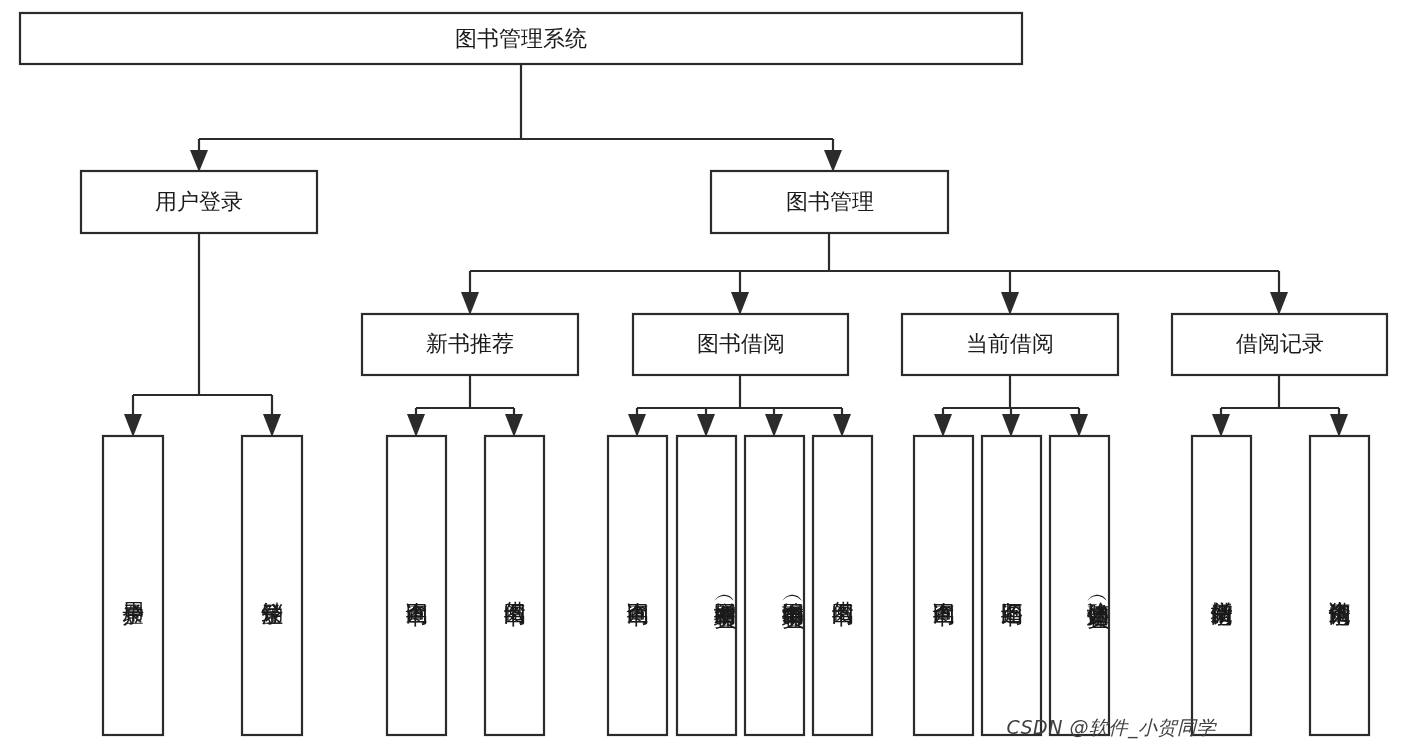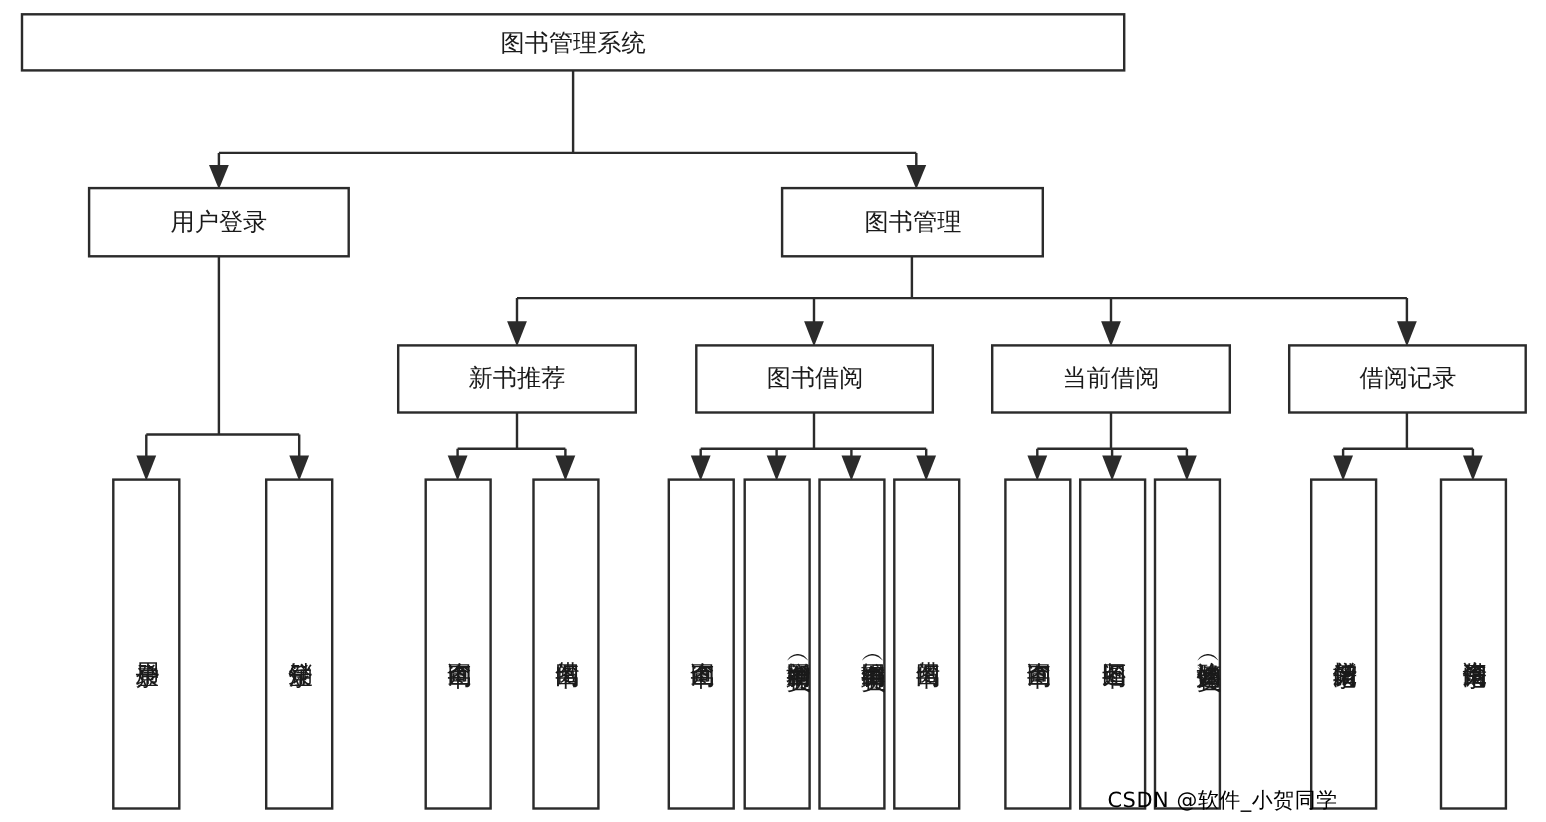--- a/index.html
+++ b/index.html
@@ -57,23 +57,24 @@
     text-align: center;
     white-space: nowrap;
     pointer-events: none;
   }
   #watermark {
     position: absolute;
     right: 10px;
     bottom: 6px;
     font-family: "DejaVu Sans", "Liberation Sans", sans-serif;
     font-size: 19px;
-    color: #000000;
+    color: #404040;
     letter-spacing: 0.5px;
     white-space: nowrap;
+    font-style: italic;
   }
 </style>
 </head>
 <body>
 
 <div id="diagram-root">
 
   <svg id="diagram-svg" width="1405" height="747" viewBox="0 0 1405 747">
 
     <g>

